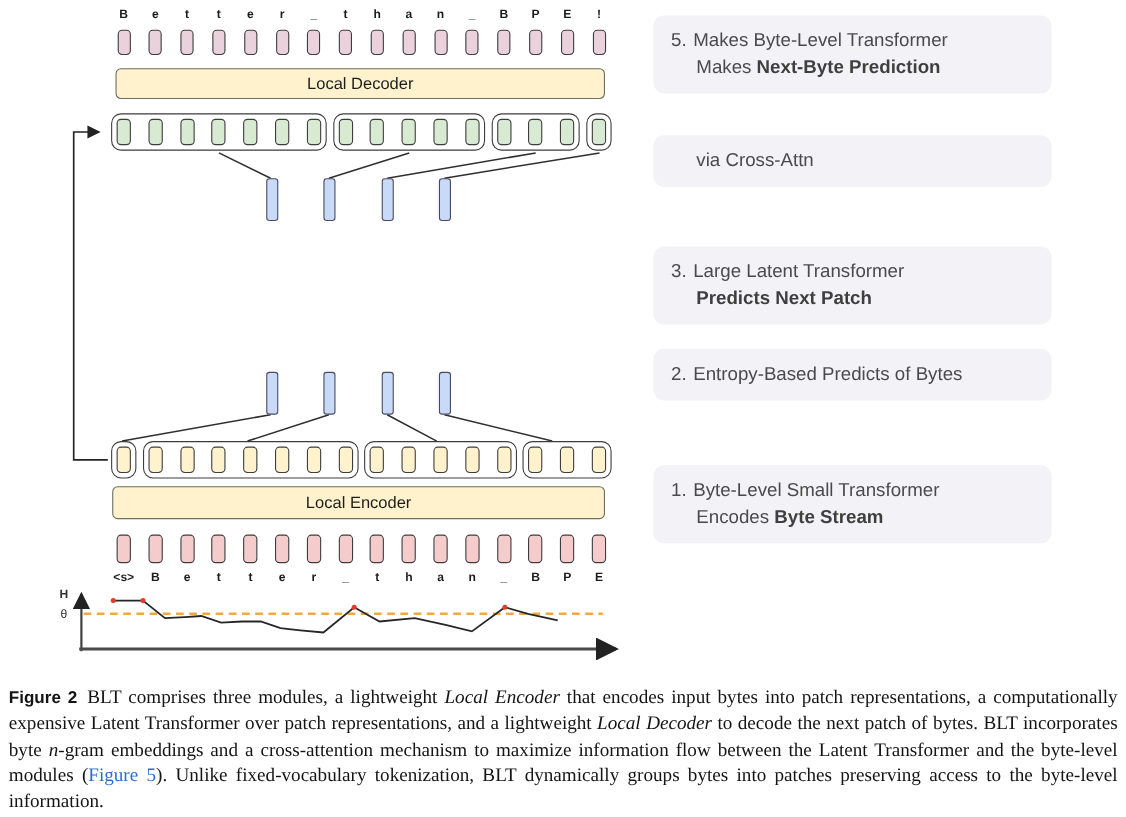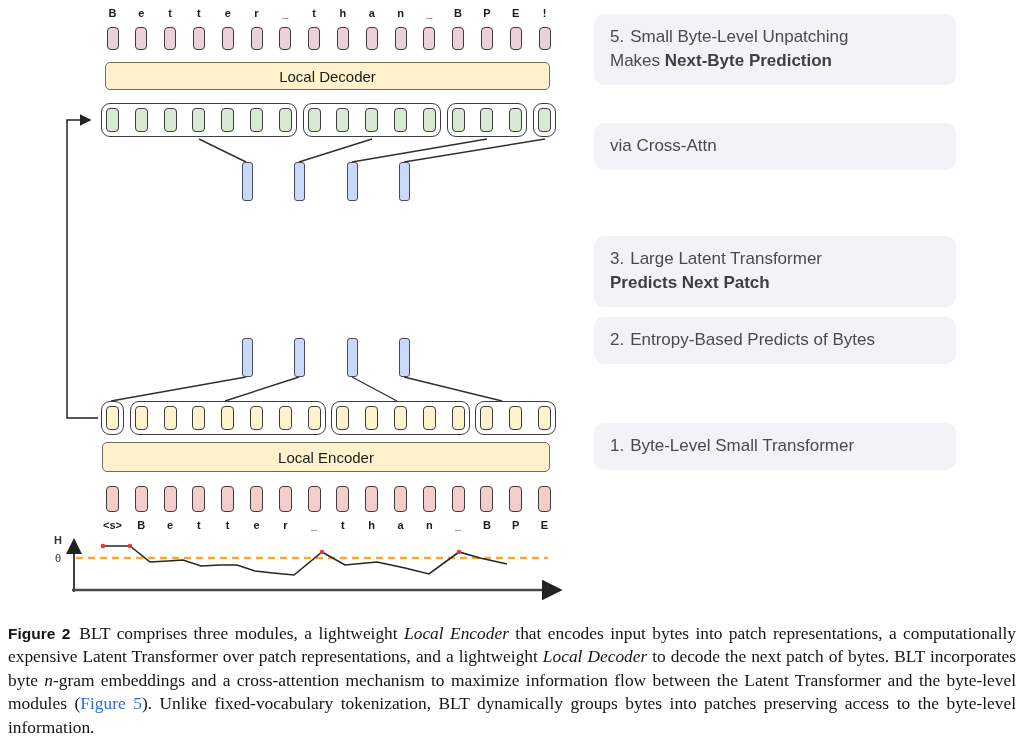--- a/index.html
+++ b/index.html
@@ -13,21 +13,21 @@
           font-size:15px;color:#1c1c1c;}
   #latent{position:absolute;box-sizing:border-box;background:#cfe2f3;border:4.5px solid #0d0d0d;
           border-radius:26px;display:flex;align-items:center;justify-content:center;
           font-size:20px;color:#111;}
   #steps{position:absolute;left:594px;top:0;width:362px;}
   .panel{position:absolute;left:0;width:362px;background:#f3f2f7;border-radius:10px;
          padding:11px 16px 12px 16px;box-sizing:border-box;color:#4a4a4a;
          font-size:17px;line-height:24px;}
   .panel b{color:#3f3f3f;}
   .pnum{margin-right:6px;}
-  .pline.indent{}
+  .pline.indent{margin-left:23px;}
   #caption{position:absolute;left:8px;top:622px;width:1008px;margin:0;
            font-family:"Liberation Serif",serif;font-size:17.4px;line-height:23.4px;
            color:#141414;text-align:justify;}
   #caption .figlabel{font-family:"Liberation Sans",sans-serif;font-weight:bold;
                      font-size:15.5px;margin-right:9px;}
   #caption .i{font-style:italic;}
   #caption .link{color:#2e6bd6;cursor:pointer;}
   svg text{font-family:"Liberation Sans",sans-serif;}
 </style>
 </head>
@@ -193,32 +193,33 @@
       <div class="abs" style="left: 480.4px; top: 486px; width: 13px; height: 26px; background: rgb(244, 204, 204); border: 1.4px solid rgb(61, 61, 61); border-radius: 4px;"></div>
       <div class="abs" style="left: 472.9px; top: 518px; width: 28px; height: 14px; text-align: center; font: 600 11px / 14px &quot;Liberation Sans&quot;, sans-serif; color: rgb(28, 28, 28);">B</div>
       <div class="abs" style="left: 509.2px; top: 486px; width: 13px; height: 26px; background: rgb(244, 204, 204); border: 1.4px solid rgb(61, 61, 61); border-radius: 4px;"></div>
       <div class="abs" style="left: 501.7px; top: 518px; width: 28px; height: 14px; text-align: center; font: 600 11px / 14px &quot;Liberation Sans&quot;, sans-serif; color: rgb(28, 28, 28);">P</div>
       <div class="abs" style="left: 538px; top: 486px; width: 13px; height: 26px; background: rgb(244, 204, 204); border: 1.4px solid rgb(61, 61, 61); border-radius: 4px;"></div>
       <div class="abs" style="left: 530.5px; top: 518px; width: 28px; height: 14px; text-align: center; font: 600 11px / 14px &quot;Liberation Sans&quot;, sans-serif; color: rgb(28, 28, 28);">E</div>
     </div>
 
   <div id="steps">
       <div class="panel" style="top: 14px;">
-        <div class="pline"><span class="pnum">5.</span><span>Small Byte-Level Unpatching</span></div>
+        <div class="pline"><span class="pnum">5.</span><span>Makes Byte-Level Transformer</span></div>
         <div class="pline indent"><span>Makes </span><b>Next-Byte Prediction</b></div>
       </div>
       <div class="panel" style="top: 123px;">
         <div class="pline indent"><span>via Cross-Attn</span></div>
       </div>
-      <div class="panel" style="top: 236px;">
+      <div class="panel" style="top: 224px;">
         <div class="pline"><span class="pnum">3.</span><span>Large Latent Transformer</span></div>
         <div class="pline indent"><b>Predicts Next Patch</b></div>
       </div>
       <div class="panel" style="top: 317px;">
         <div class="pline"><span class="pnum">2.</span><span>Entropy-Based Predicts of Bytes</span></div>
       </div>
       <div class="panel" style="top: 423px;">
         <div class="pline"><span class="pnum">1.</span><span>Byte-Level Small Transformer</span></div>
+        <div class="pline indent"><span>Encodes </span><b>Byte Stream</b></div>
       </div>
     </div>
 
   <p id="caption"><span class="figlabel">Figure 2</span><span class="n">BLT comprises three modules, a lightweight </span><span class="i">Local Encoder</span><span class="n"> that encodes input bytes into patch representations, a computationally expensive Latent Transformer over patch representations, and a lightweight </span><span class="i">Local Decoder</span><span class="n"> to decode the next patch of bytes. BLT incorporates byte </span><span class="i">n</span><span class="n">-gram embeddings and a cross-attention mechanism to maximize information flow between the Latent Transformer and the byte-level modules (</span><span class="link">Figure 5</span><span class="n">). Unlike fixed-vocabulary tokenization, BLT dynamically groups bytes into patches preserving access to the byte-level information.</span></p>
 </div>
 
 </body></html>

